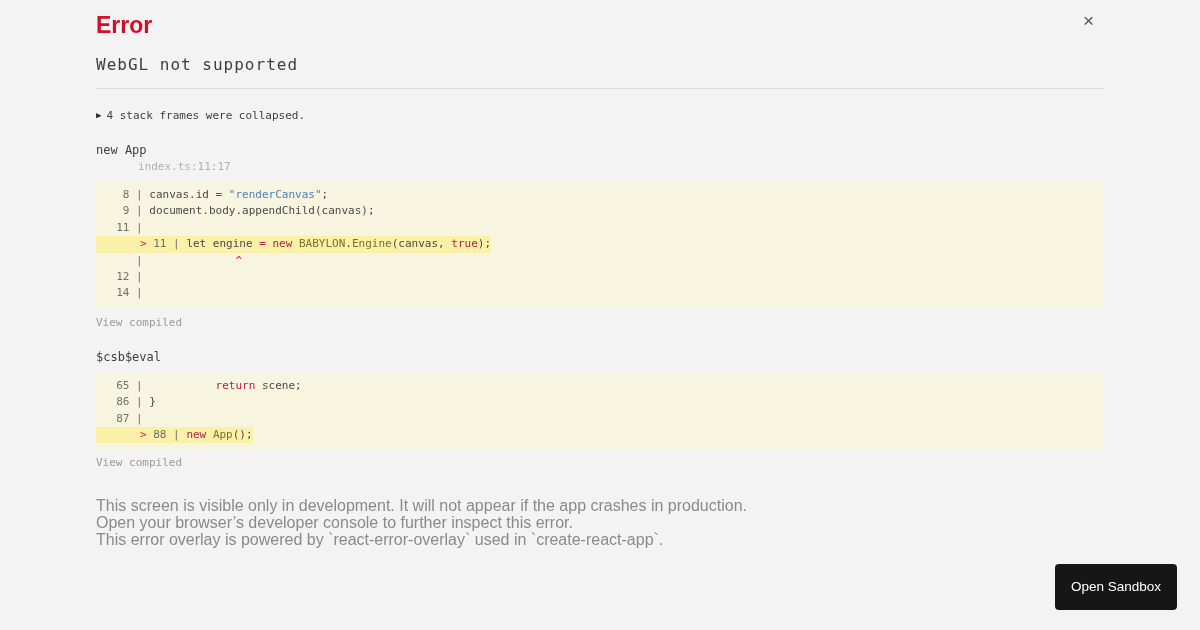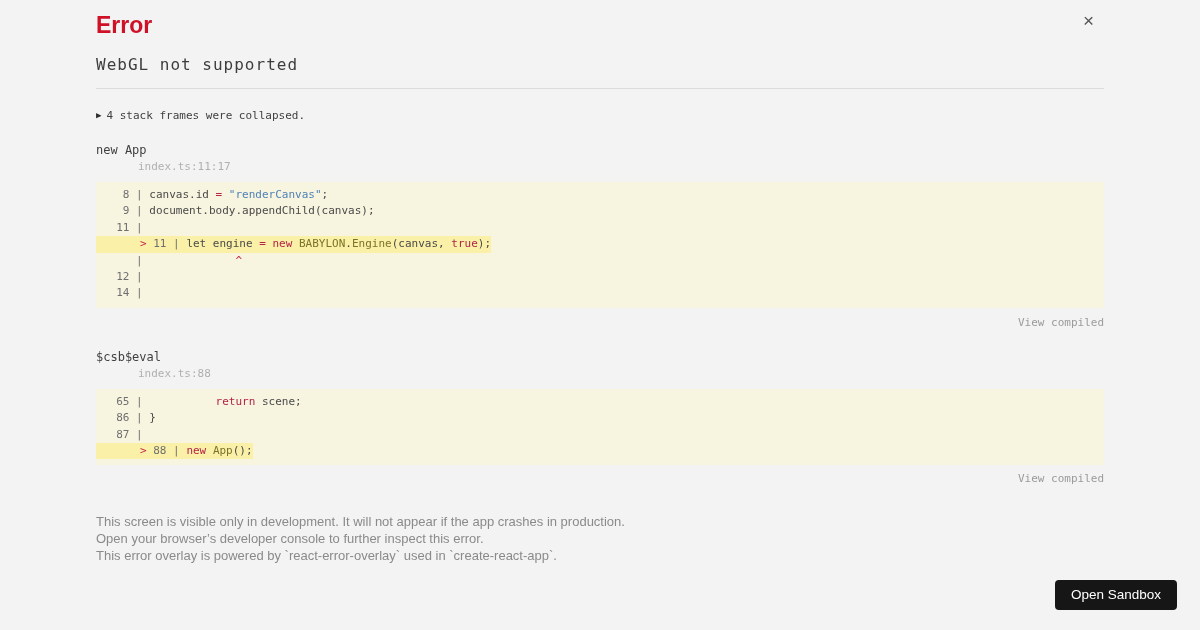--- a/index.html
+++ b/index.html
@@ -57,34 +57,34 @@
   }
   .line-inner{display:inline-block;padding-left:7px;}
   .line-inner.hl{background:#faf0a8;padding-left:44px;}
   .seg-g{color:#6f6f6f;}
   .seg-d{color:#4a4a4a;}
   .seg-k{color:#b22448;}
   .seg-s{color:#4f82b6;}
   .seg-c{color:#7d7327;}
   .seg-m{color:#c2244c;}
   .view-compiled{
-    margin-top:8px;font-size:11px;color:#9b9b9b;line-height:14px;cursor:pointer;text-align:right;
+    margin-top:8px;font-size:11px;color:#9b9b9b;line-height:14px;cursor:pointer;
   }
   .vc-2{margin-top:7px;}
   .footer{
     margin-top:27px;
     font-family:"Liberation Sans","DejaVu Sans",sans-serif;
-    font-size:13px;color:#8a8a8a;line-height:17px;
+    font-size:16px;color:#8a8a8a;line-height:17px;
   }
   .sandbox-btn{
     position:absolute;right:23px;bottom:20px;
     background:#161616;color:#ffffff;
     font-family:"Liberation Sans","DejaVu Sans",sans-serif;
     font-size:13.5px;line-height:14px;
-    padding:8px 16px;border-radius:4px;border:none;cursor:pointer;
+    padding:16px 16px;border-radius:4px;border:none;cursor:pointer;
   }
 </style>
 </head>
 <body>
 
 <div class="dialog">
 
   <button class="close-btn">×</button>
 
   <h1 class="err-title">Error</h1>
@@ -107,21 +107,20 @@
         <div class="code-line"><span class="line-inner hl"><span class="seg-m">&gt;</span><span class="seg-g"> 11 | </span><span class="seg-d">let engine </span><span class="seg-k">=</span><span class="seg-d"> </span><span class="seg-k">new</span><span class="seg-d"> </span><span class="seg-c">BABYLON</span><span class="seg-d">.</span><span class="seg-c">Engine</span><span class="seg-d">(canvas, </span><span class="seg-k">true</span><span class="seg-d">);</span></span></div>
         <div class="code-line"><span class="line-inner"><span class="seg-g">     |              </span><span class="seg-m">^</span></span></div>
         <div class="code-line"><span class="line-inner"><span class="seg-g">  12 | </span></span></div>
         <div class="code-line"><span class="line-inner"><span class="seg-g">  14 | </span></span></div>
       </div>
     <div class="view-compiled">View compiled</div>
   </div>
 
   <div>
     <div class="frame-fn">$csb$eval</div>
-    <div class="frame-loc">index.ts:88</div>
     <div class="code-block">
         <div class="code-line"><span class="line-inner"><span class="seg-g">  65 | </span><span class="seg-d">          </span><span class="seg-k">return</span><span class="seg-d"> scene;</span></span></div>
         <div class="code-line"><span class="line-inner"><span class="seg-g">  86 | </span><span class="seg-d">}</span></span></div>
         <div class="code-line"><span class="line-inner"><span class="seg-g">  87 | </span></span></div>
         <div class="code-line"><span class="line-inner hl"><span class="seg-m">&gt;</span><span class="seg-g"> 88 | </span><span class="seg-k">new</span><span class="seg-d"> </span><span class="seg-c">App</span><span class="seg-d">();</span></span></div>
       </div>
     <div class="view-compiled vc-2">View compiled</div>
   </div>
 
 

